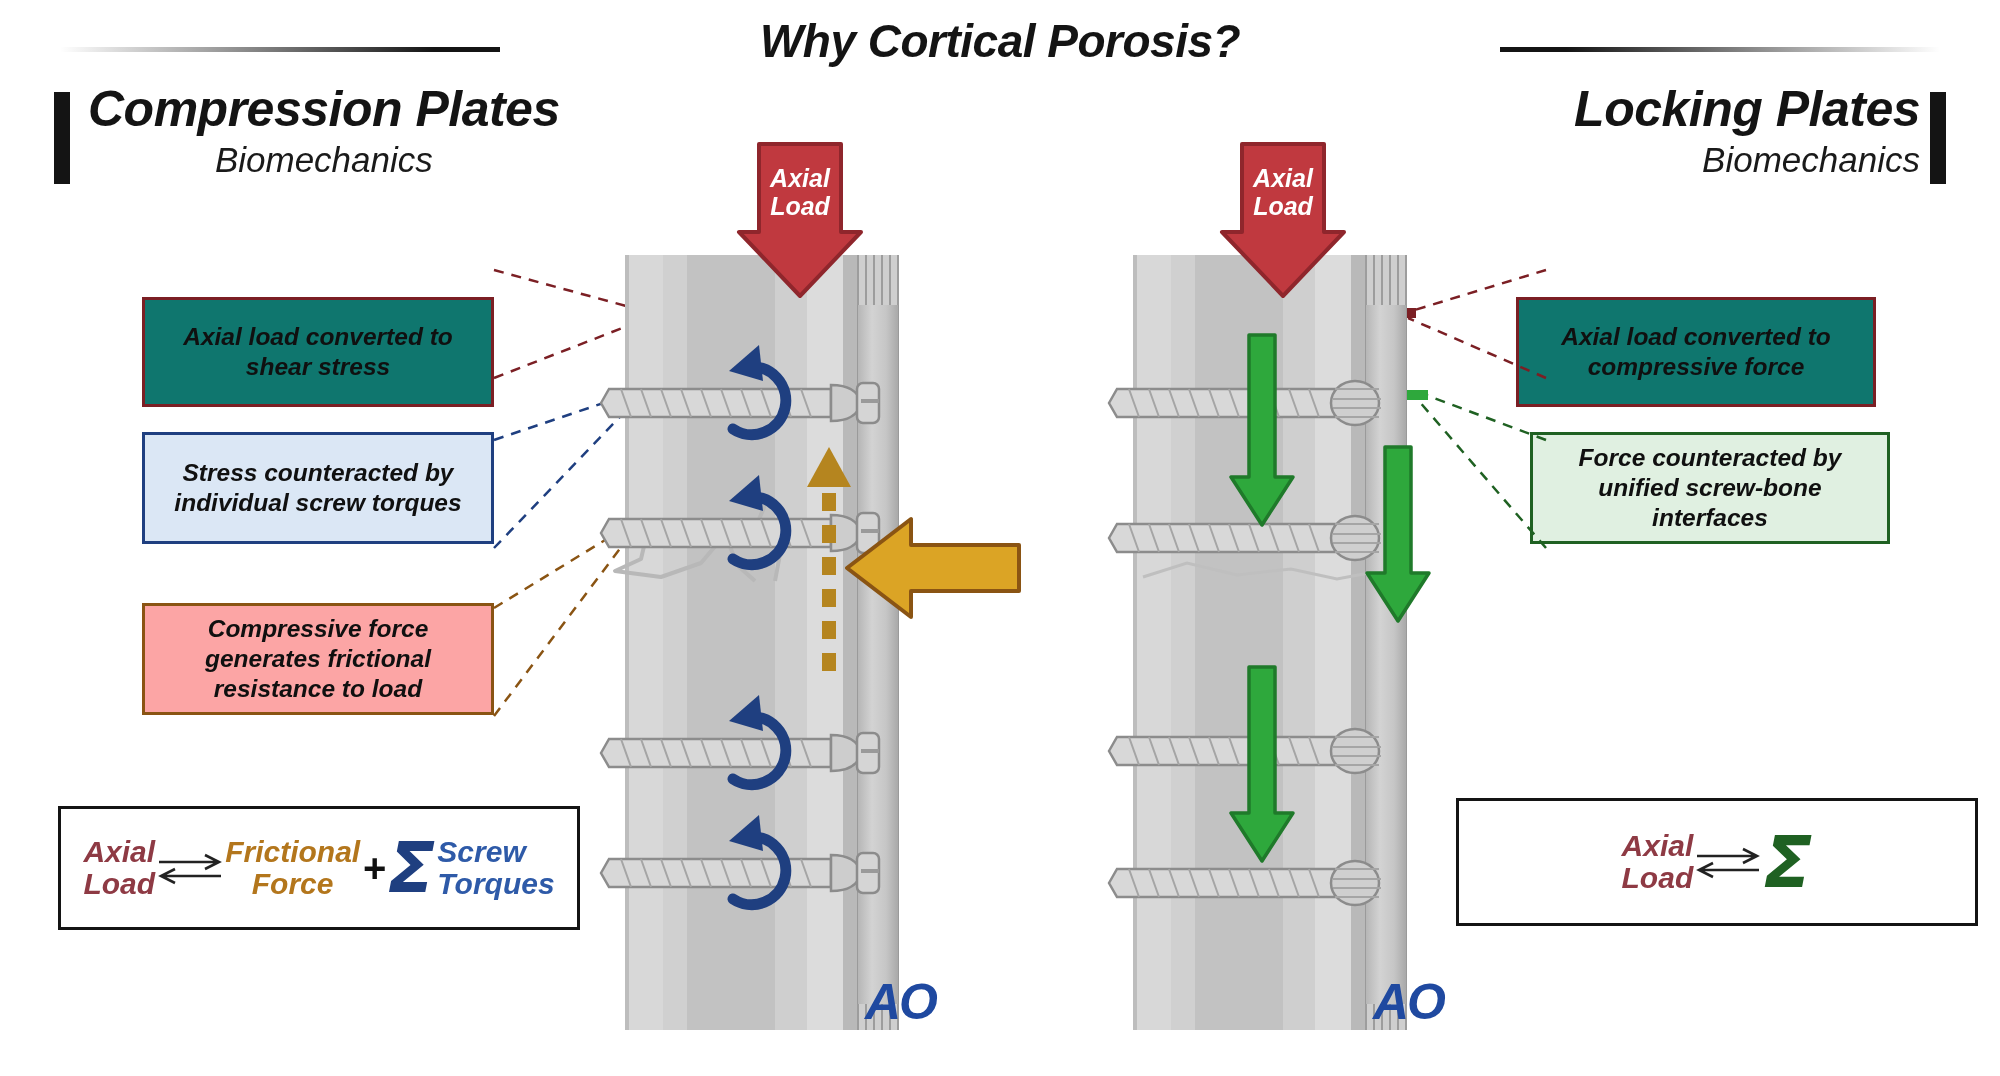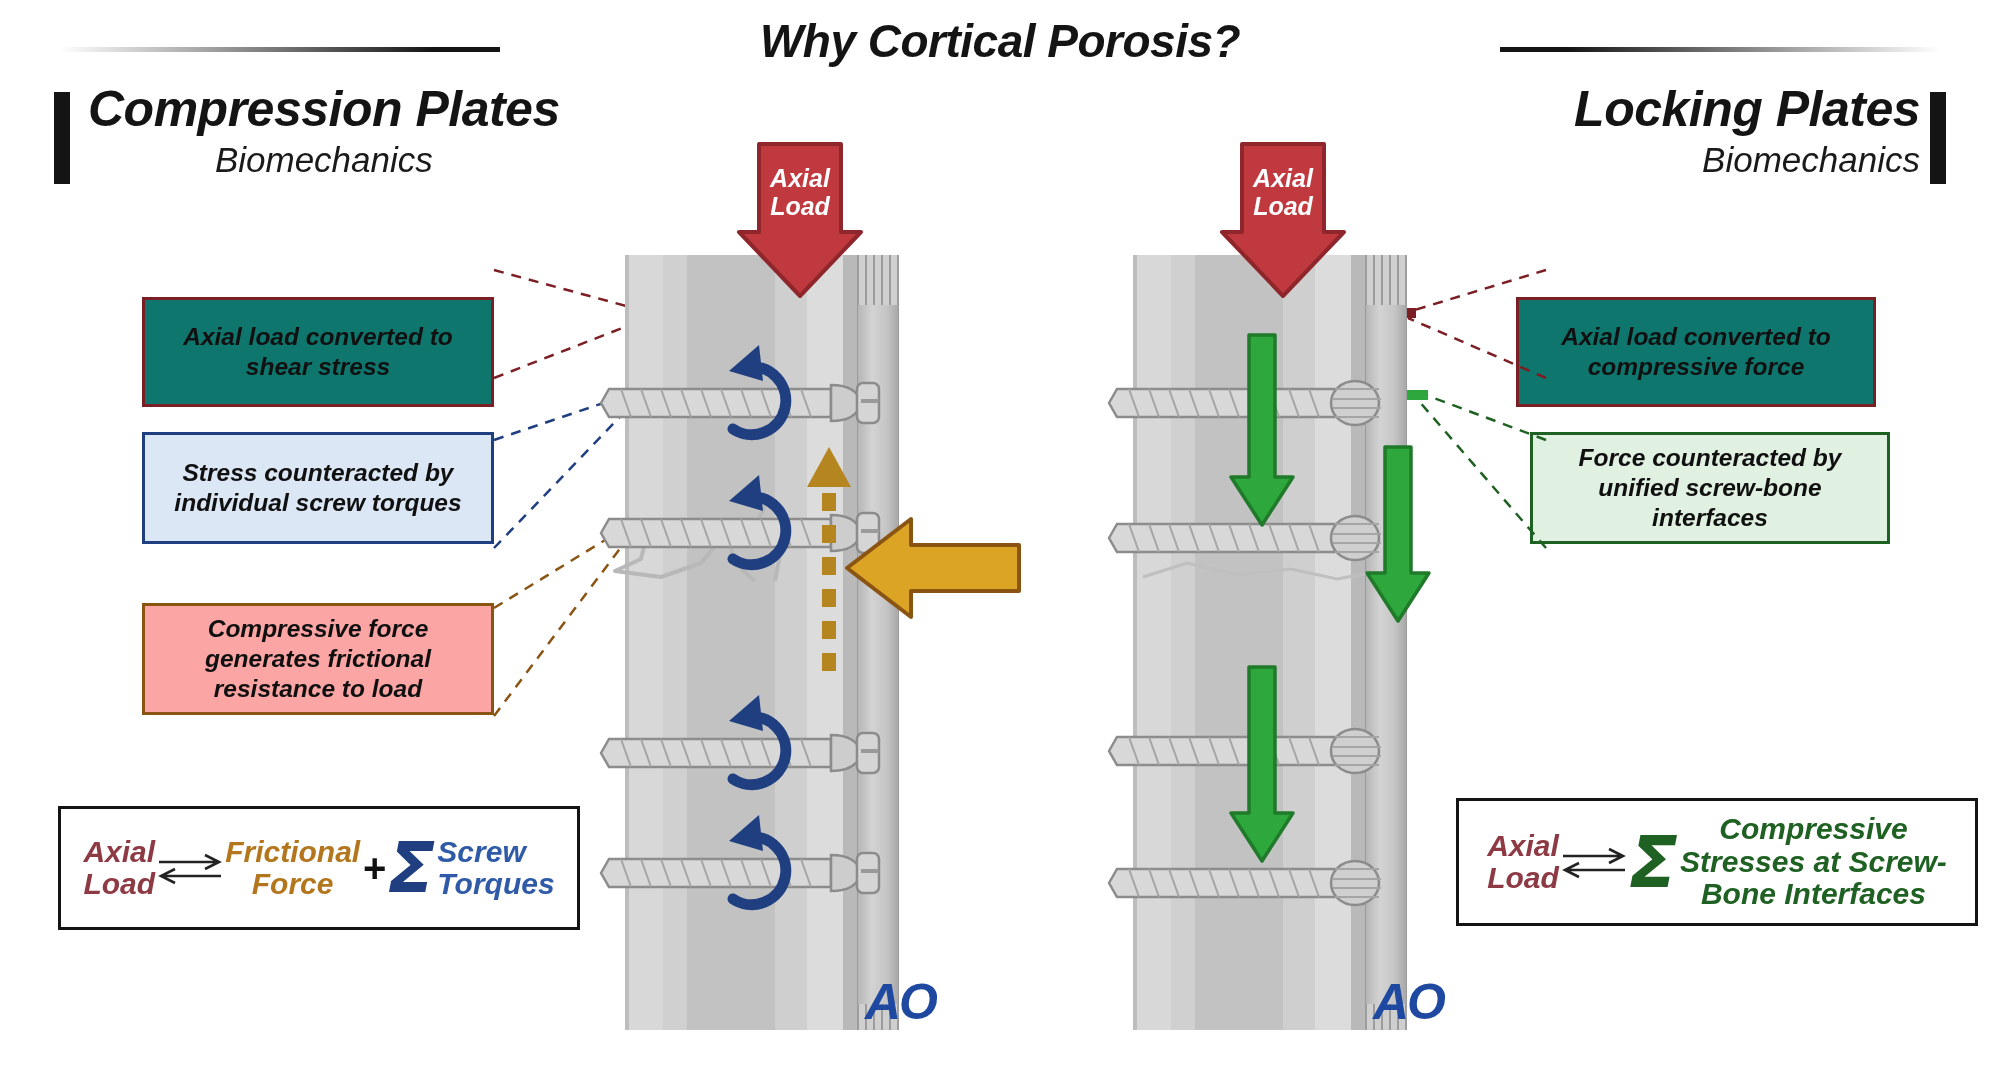--- a/index.html
+++ b/index.html
@@ -339,19 +339,16 @@
 
   <div class="formula-box" style="left:1456px; top:798px; width:522px; height:128px;">
     <div class="formula-inner">
       <div class="f-term f-axial">Axial
 Load</div>
       <svg class="f-arrow" viewBox="0 0 66 34">
         <path d="M2 11 L60 11 M48 4 L62 11 L48 18" fill="none" stroke="#222" stroke-width="2.6"></path>
         <path d="M64 25 L6 25 M18 18 L4 25 L18 32" fill="none" stroke="#222" stroke-width="2.6"></path>
       </svg>
       <div class="f-sigma-green">Σ</div>
-      <div class="f-term f-green">Compressive
-Stresses at Screw-
-Bone Interfaces</div>
     </div>
   </div>
 
 </div>
 
 </body></html>

